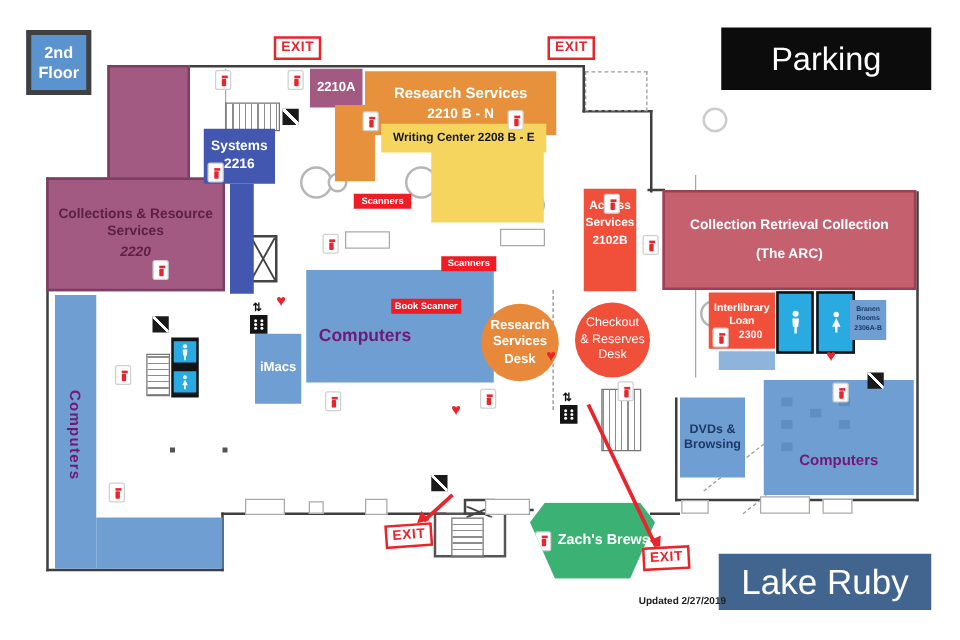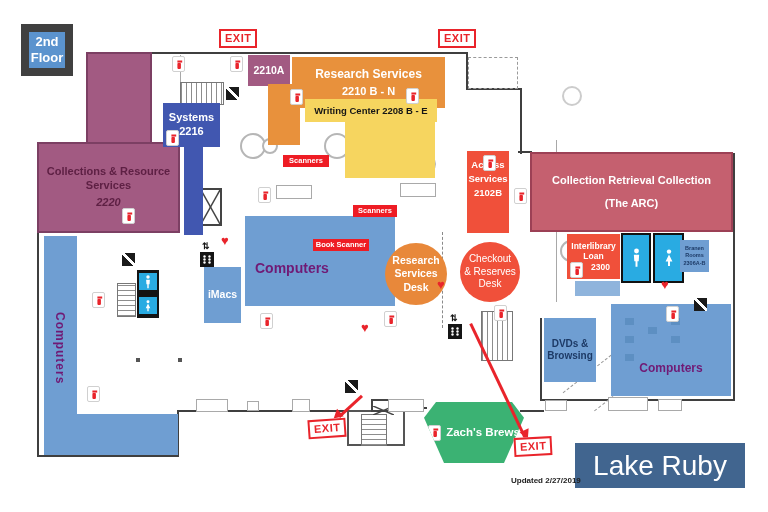--- a/index.html
+++ b/index.html
@@ -388,25 +388,28 @@
   <div class="exit" style="left:438px;top:29px;">
     <span>EXIT</span>
   </div>
   <div class="exit" style="left:308px;top:419px;transform:rotate(-4deg);">
     <span>EXIT</span>
   </div>
   <div class="exit" style="left:514px;top:437px;transform:rotate(-3deg);">
     <span>EXIT</span>
   </div>
 
-  <div class="region" style="left:21px;top:24px;width:52px;height:52px;background:#5b93ce;border:8px solid #404040;color:#fff;font-weight:bold;font-size:13px;">
+  <div class="region" style="left:21px;top:24px;width:52px;height:52px;background:#5b93ce;border:4px solid #404040;color:#fff;font-weight:bold;font-size:13px;">
     <span>2nd</span>
     <span>Floor</span>
   </div>
 
+  <div class="region" style="left:577px;top:22px;width:168px;height:50px;background:#0c0c0c;color:#fff;font-size:26px;">
+    <span>Parking</span>
+  </div>
 
   <div class="region" style="left:575px;top:443px;width:170px;height:45px;background:#41658f;color:#fff;font-size:28px;">
     <span>Lake Ruby</span>
   </div>
 
   <span class="abs" style="left:511px;top:476px;font-size:8px;font-weight:600;color:#222;">Updated 2/27/2019</span>
 
 </div>
 
 </body></html>

